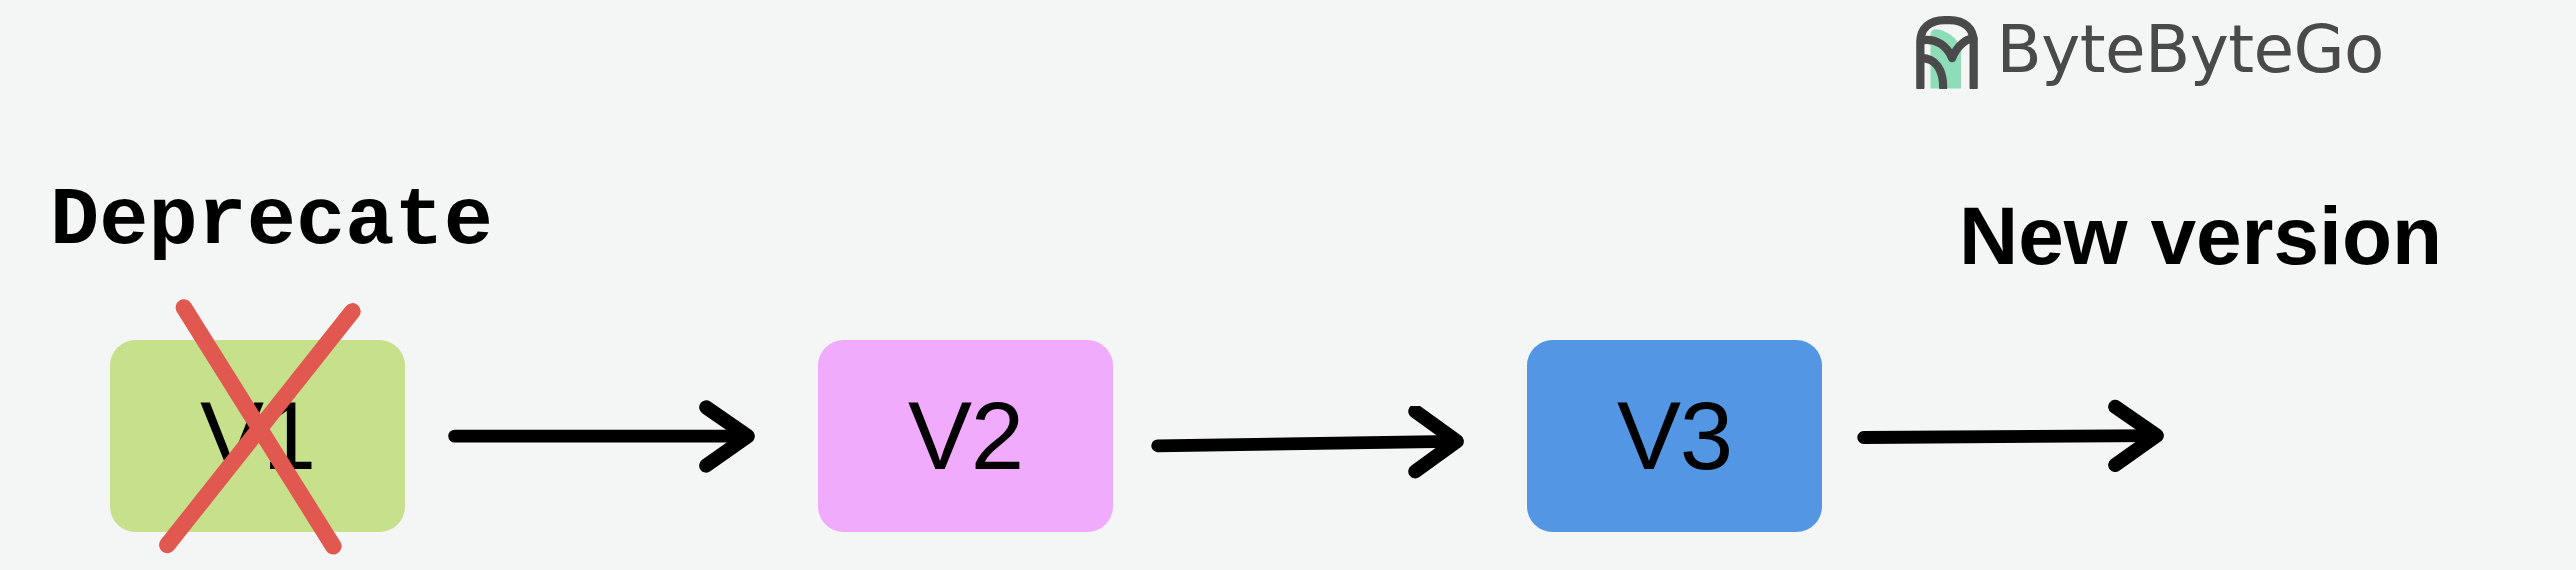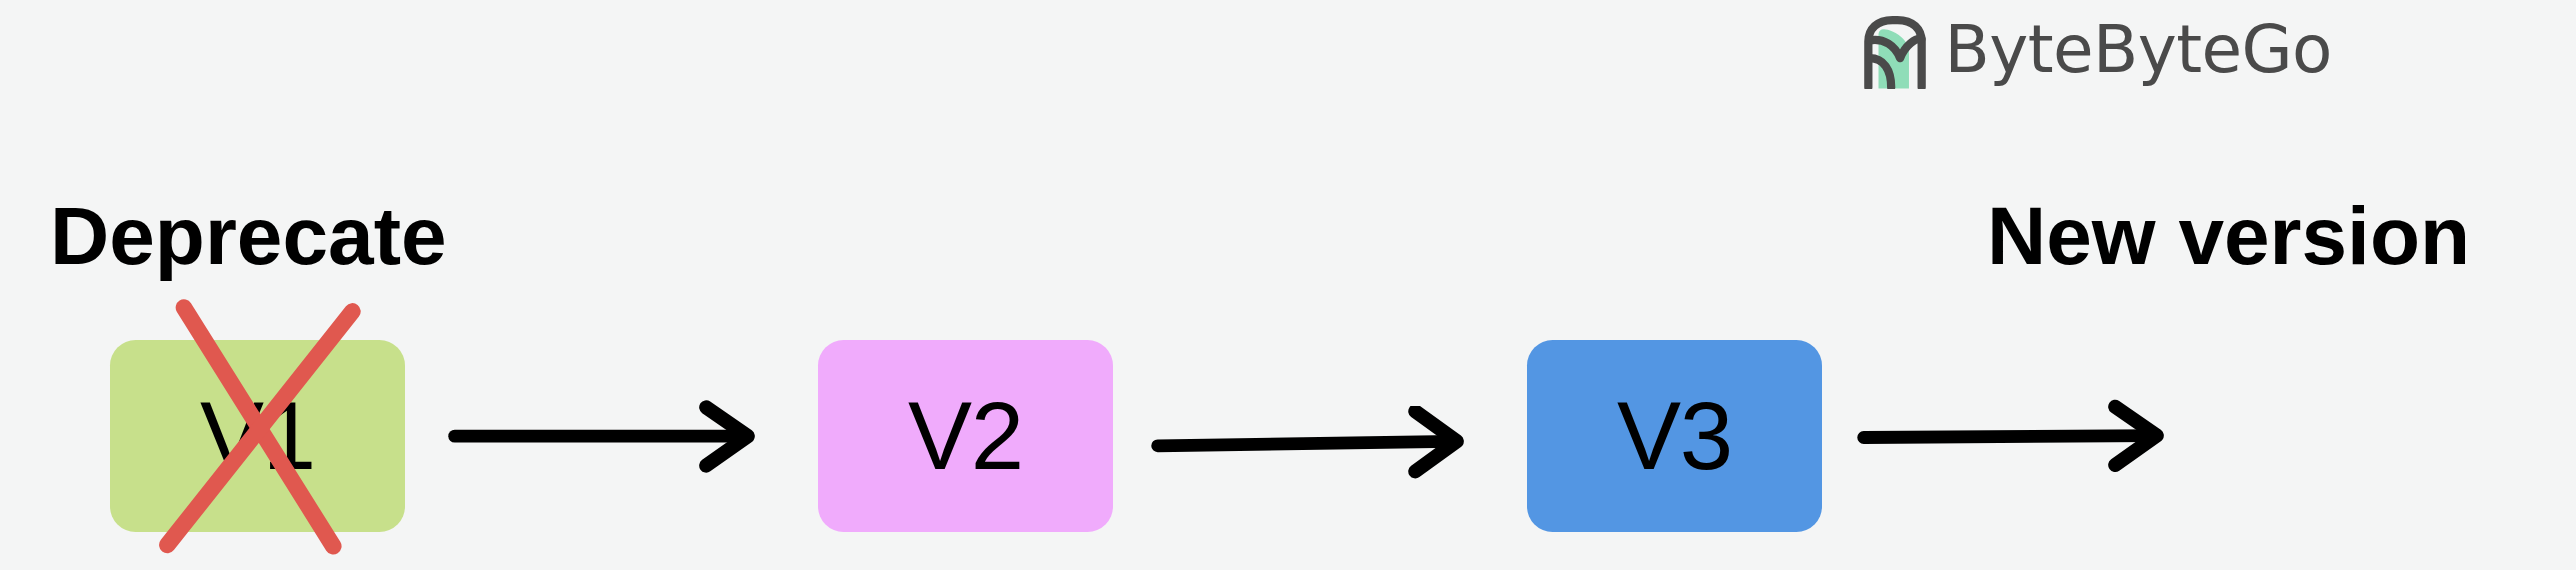--- a/index.html
+++ b/index.html
@@ -14,21 +14,21 @@
     position: relative;
     width: 2576px;
     height: 571px;
     background: #f4f5f5;
     overflow: hidden;
   }
 
   
   .brand {
     position: absolute;
-    left: 1862px;
+    left: 1914px;
     top: 11.5px;
     width: 645px;
     height: 77px;
     display: flex;
     align-items: center;
     gap: 16.6px;
   }
   .brand-mark {
     width: 66px;
     height: 77px;
@@ -47,22 +47,22 @@
   
   .caption {
     position: absolute;
     font-family: "Liberation Sans", sans-serif;
     font-weight: 700;
     font-size: 82px;
     line-height: 1;
     color: #000000;
     white-space: nowrap;
   }
-  #caption-deprecate { left: 50px;  top: 195px; }
-  #caption-newversion { left: 1959px; top: 195px; margin-left: 28px; }
+  #caption-deprecate { left: 50px;  top: 181px; font-family: Liberation Mono, monospace; }
+  #caption-newversion { left: 1959px; top: 195px; }
 
   
   .vbox {
     position: absolute;
     top: 340px;
     width: 295px;
     height: 192px;
     border-radius: 25.6px;
     display: flex;
     align-items: center;

